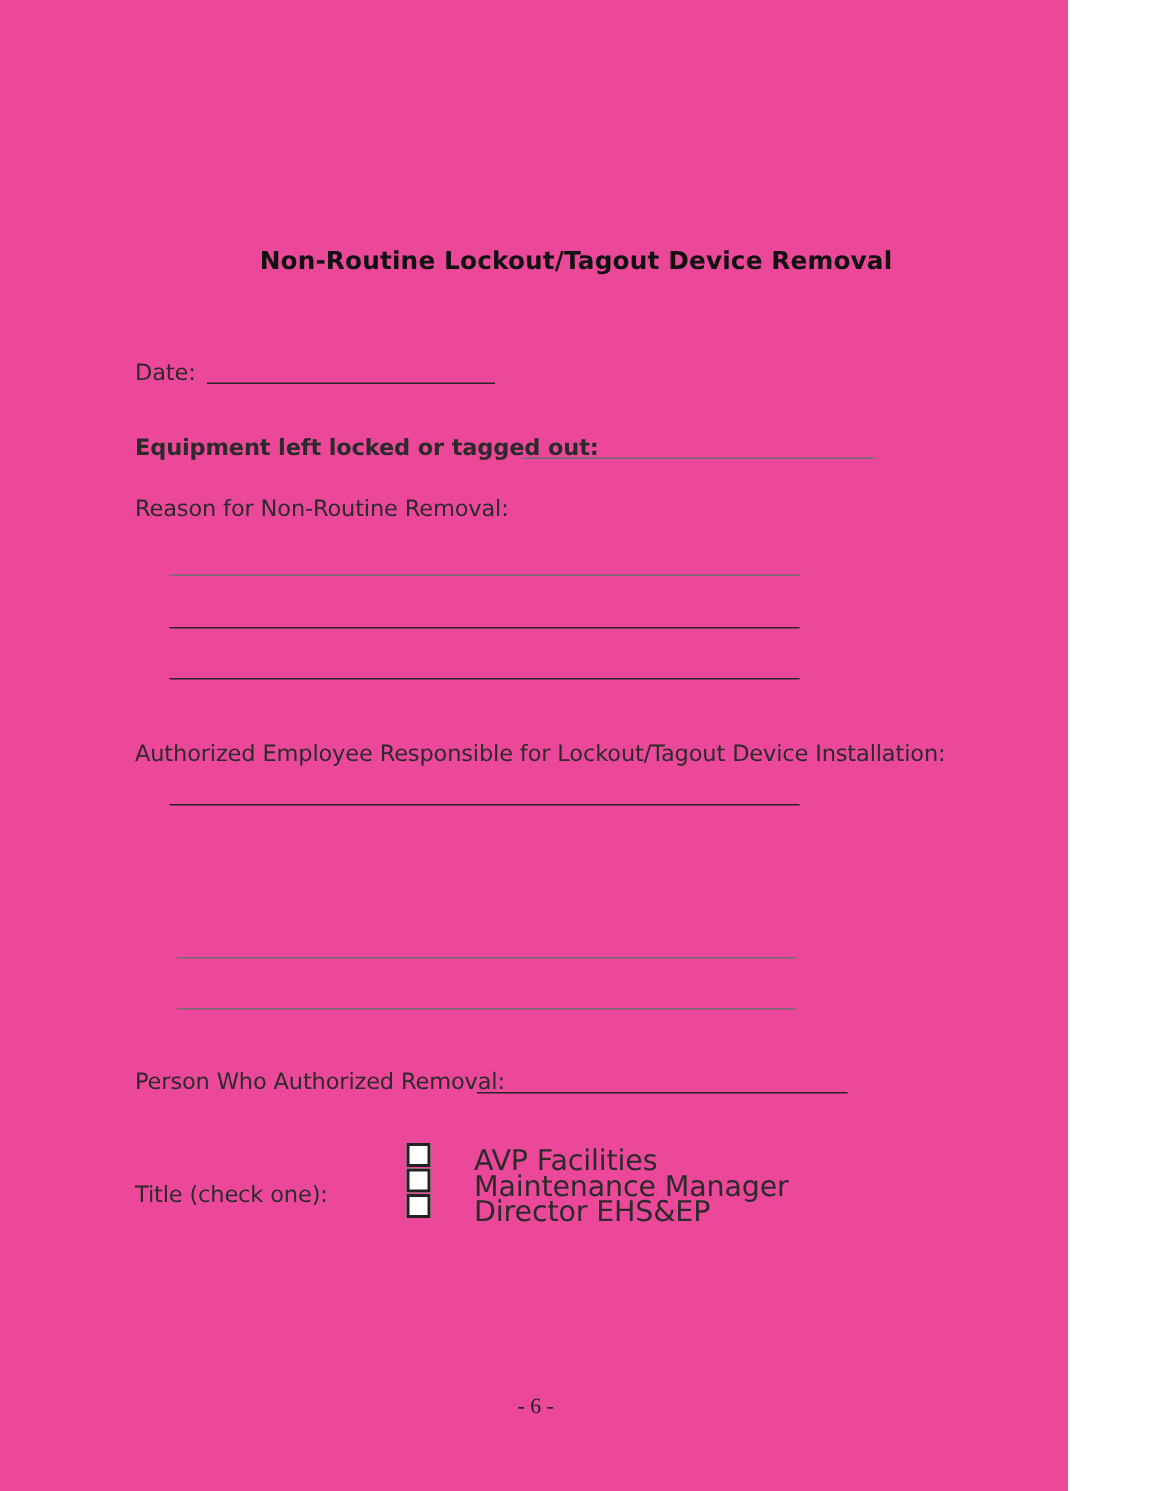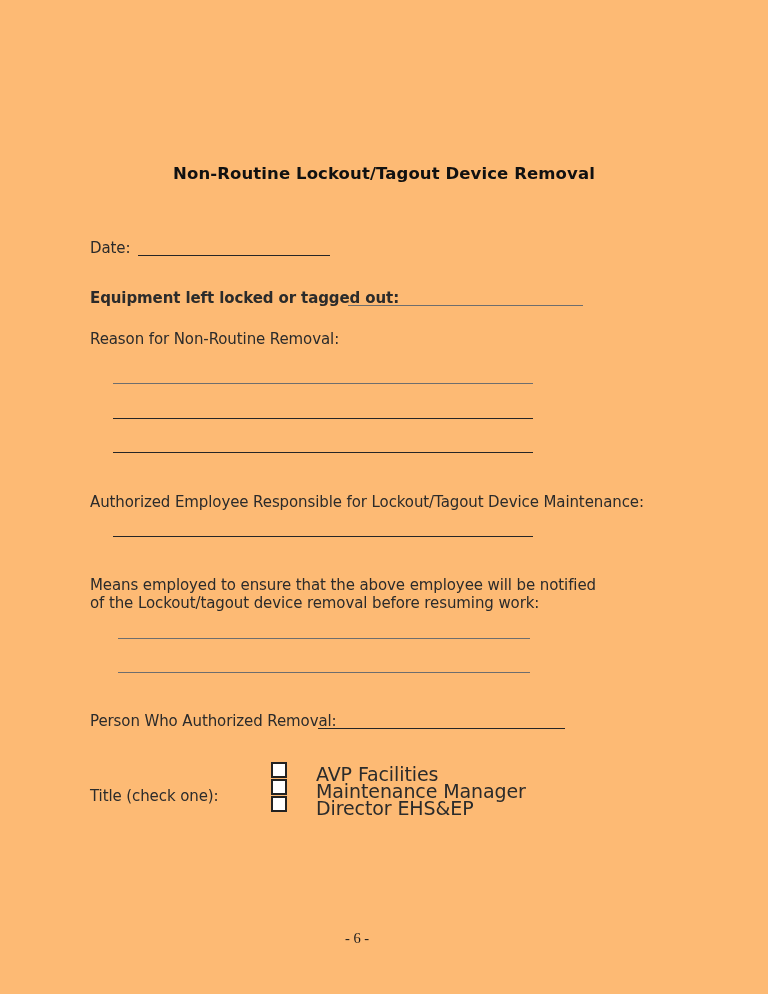--- a/index.html
+++ b/index.html
@@ -2,23 +2,23 @@
 <html><head>
 <meta charset="utf-8">
 <style>
   html, body {
     margin: 0;
     padding: 0;
     background: #ffffff;
   }
   #page {
     position: relative;
-    width: 768px;
+    width: 712px;
     height: 994px;
-    background: #fdba74;
+    background: #ec4899;
     overflow: hidden;
     font-family: "DejaVu Sans", sans-serif;
     color: #1a1a1a;
   }
 
   
   .doc-title {
     position: absolute;
     left: 0;
     top: 164px;
@@ -96,24 +96,23 @@
   <div class="rule" style="left:138px; top:255px; width:192px;"></div>
 
   <div class="label" style="left:90px; top:289px;font-weight:bold;">Equipment left locked or tagged out:</div>
   <div class="rule soft" style="left:348px; top:305px; width:235px;"></div>
 
   <div class="label" style="left:90px; top:330px;">Reason for Non-Routine Removal:</div>
   <div class="rule soft" style="left:113px; top:383px; width:420px;"></div>
   <div class="rule" style="left:113px; top:418px; width:420px;"></div>
   <div class="rule" style="left:113px; top:452px; width:420px;"></div>
 
-  <div class="label" style="left:90px; top:493px;">Authorized Employee Responsible for Lockout/Tagout Device Maintenance:</div>
+  <div class="label" style="left:90px; top:493px;">Authorized Employee Responsible for Lockout/Tagout Device Installation:</div>
   <div class="rule" style="left:113px; top:536px; width:420px;"></div>
 
-  <div class="label wrap" style="left:90px; top:577px; width:512px;">Means employed to ensure that the above employee will be notified of the Lockout/tagout device removal before resuming work:</div>
   <div class="rule soft" style="left:118px; top:638px; width:412px;"></div>
   <div class="rule soft" style="left:118px; top:672px; width:412px;"></div>
 
   <div class="label" style="left:90px; top:712px;text-align:center;">Person Who Authorized Removal:</div>
   <div class="rule" style="left:318px; top:728px; width:247px;"></div>
 
   <div class="label" style="left:90px; top:763px;margin-top:24px;">Title (check one):</div>
 
   <div class="checkbox" style="left:271px; top:762px;"></div>
   <div class="checkbox-label" style="left:316px; top:763px;">AVP Facilities</div>

